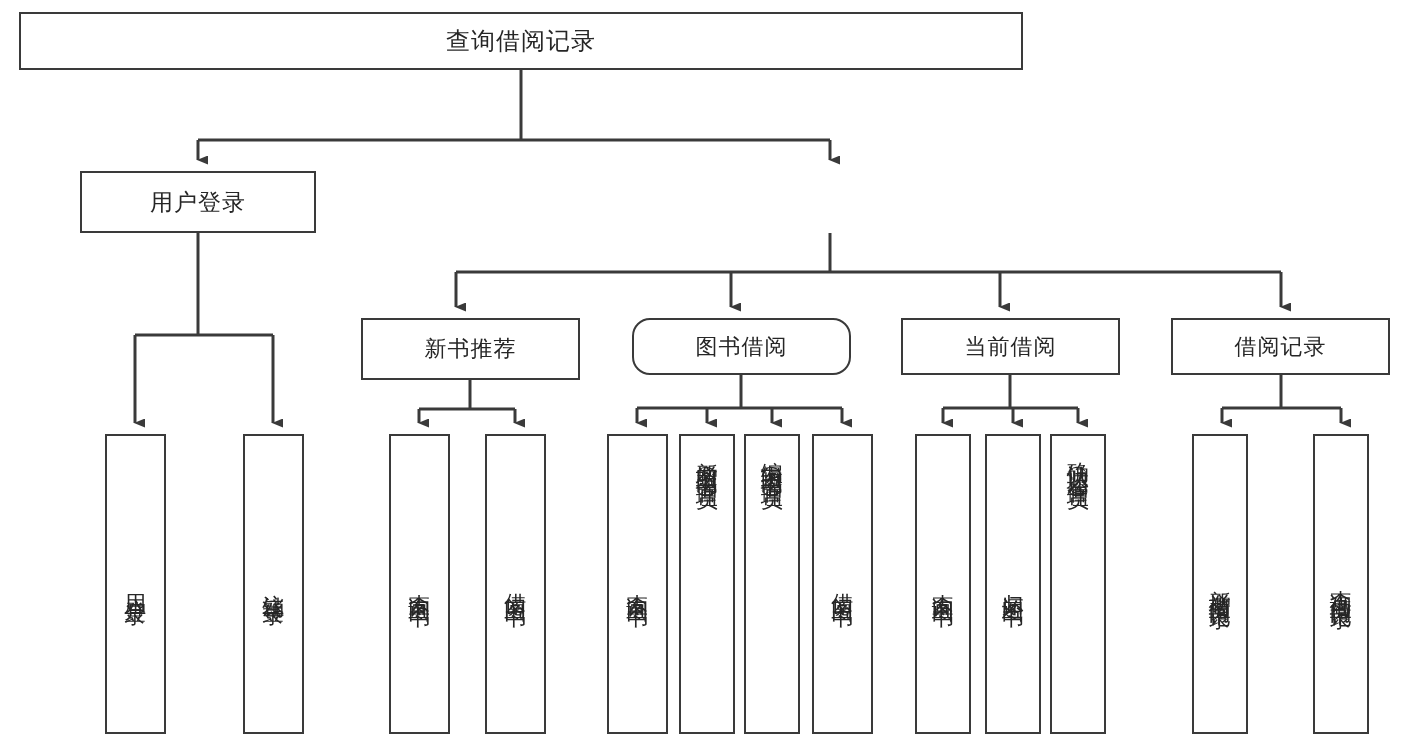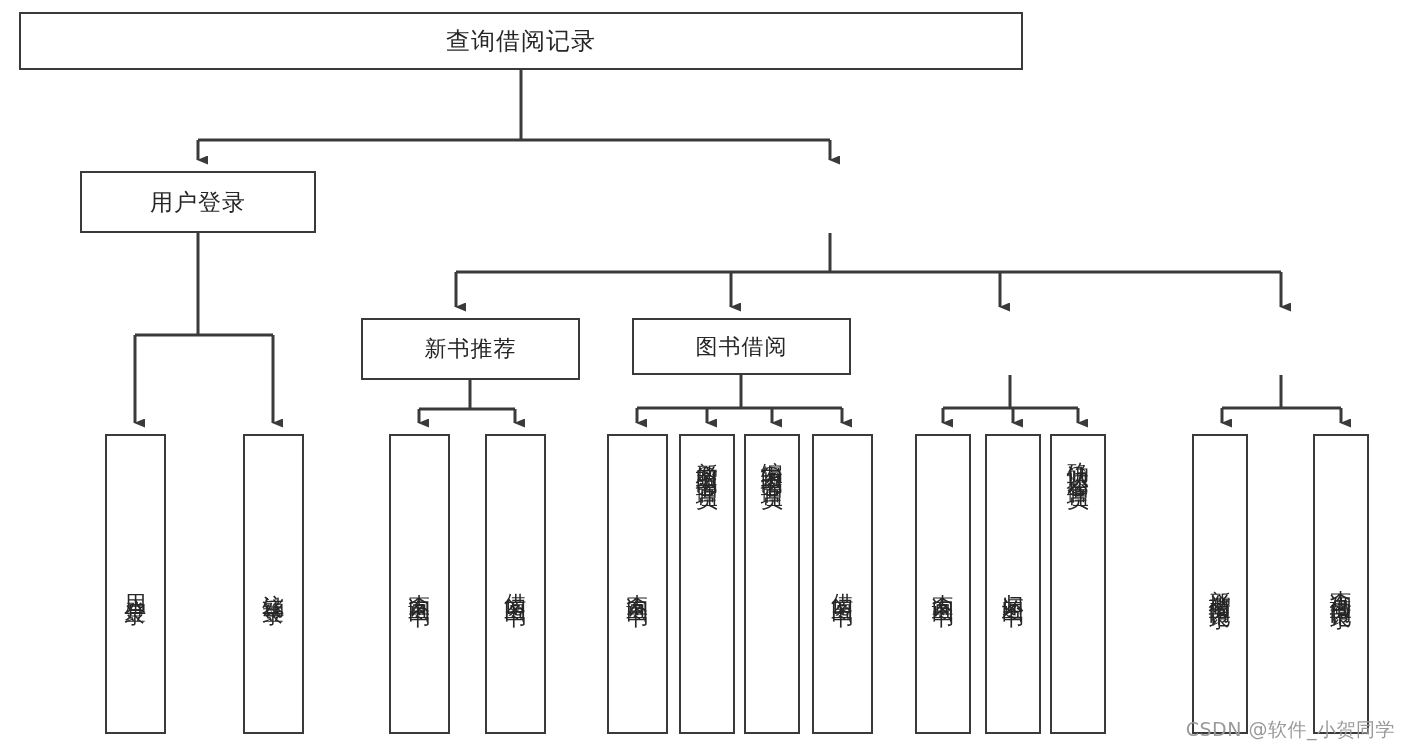--- a/index.html
+++ b/index.html
@@ -138,22 +138,28 @@
     <span class="label">查询借阅记录</span>
   </div>
 
   <div class="node lvl1" style="left:80px; top:171px; width:236px; height:62px;">
     <span class="label">用户登录</span>
   </div>
 
   <div class="node lvl2" style="left:361px; top:318px; width:219px; height:62px;">
     <span class="label">新书推荐</span>
   </div>
-  <div class="node lvl2" style="left:632px; top:318px; width:219px; height:57px;">
+  <div class="node lvl2" style="left:632px; top:318px; width:219px; height:57px;border-radius:18px;">
     <span class="label">图书借阅</span>
+  </div>
+  <div class="node lvl2" style="left:901px; top:318px; width:219px; height:57px;">
+    <span class="label">当前借阅</span>
+  </div>
+  <div class="node lvl2" style="left:1171px; top:318px; width:219px; height:57px;">
+    <span class="label">借阅记录</span>
   </div>
 
   <div class="node leaf" style="left:105px; top:434px; width:61px; height:300px;">
     <span class="label">用户登录</span>
   </div>
   <div class="node leaf" style="left:243px; top:434px; width:61px; height:300px;">
     <span class="label">注销登录</span>
   </div>
   <div class="node leaf" style="left:389px; top:434px; width:61px; height:300px;">
     <span class="label">查询图书</span>
@@ -182,15 +188,14 @@
   <div class="node leaf top-aligned" style="left:1050px; top:434px; width:56px; height:300px;">
     <span class="label">确认归还（管理员）</span>
   </div>
   <div class="node leaf" style="left:1192px; top:434px; width:56px; height:300px;">
     <span class="label">新增借阅记录</span>
   </div>
   <div class="node leaf" style="left:1313px; top:434px; width:56px; height:300px;">
     <span class="label">查询借阅记录</span>
   </div>
 
-  <div id="watermark">CSDN @软件_小贺同学</div>
 
 </div>
 
 </body></html>

